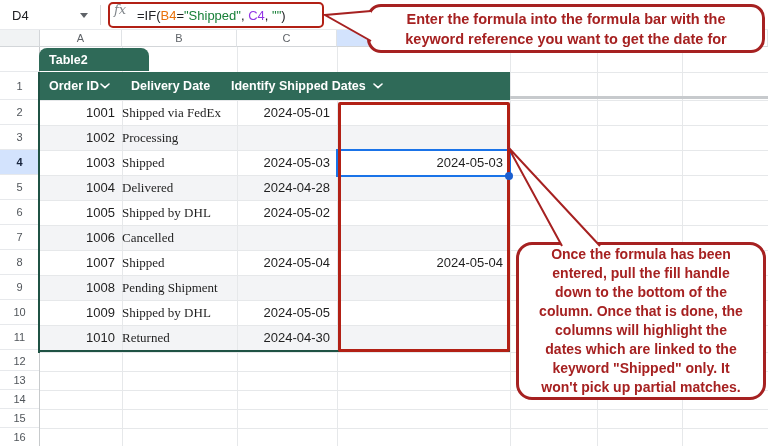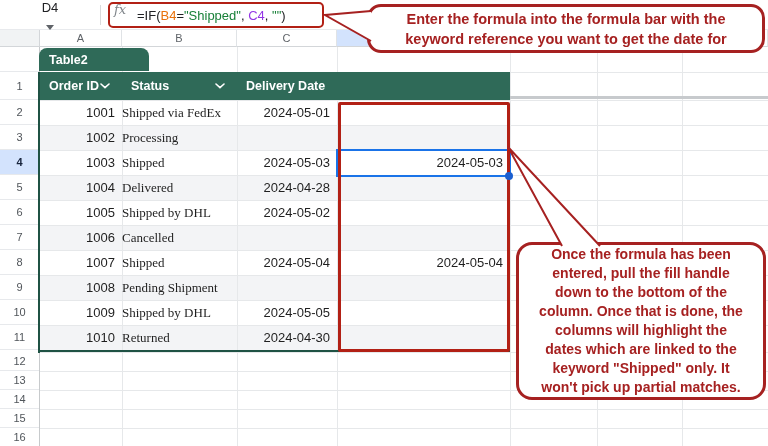--- a/index.html
+++ b/index.html
@@ -4,21 +4,21 @@
 <style>
   html,body{margin:0;padding:0;background:#fff;}
   #stage{position:relative;width:768px;height:446px;overflow:hidden;background:#fff;
          font-family:"Liberation Sans",sans-serif;color:#1f1f1f;}
   #stage *{box-sizing:border-box;}
 
   
   .toolbar{position:absolute;left:0;top:0;width:768px;height:30px;background:#fff;
            border-bottom:1px solid #e8eaed;z-index:4;}
   .namebox{position:absolute;left:0;top:0;width:100px;height:30px;display:flex;align-items:center;
-           justify-content:space-between;padding:0 12px;font-size:13px;color:#202124;flex-direction:column;}
+           justify-content:space-between;padding:0 12px;font-size:13px;color:#202124;}
   .tb-divider{position:absolute;left:100px;top:5px;width:1px;height:20px;background:#d9dadc;}
   .fx{position:absolute;left:114px;top:0;height:18px;display:flex;align-items:center;
       font-family:"DejaVu Serif",serif;font-style:italic;font-size:13px;color:#80868b;}
   .formula{position:absolute;left:137px;top:0;height:30px;display:flex;align-items:center;
            font-size:13px;white-space:pre;}
   .formula-outline{position:absolute;left:108px;top:2px;width:216px;height:26px;
                    border:2px solid var(--red2);border-radius:5px;z-index:5;}
 
   
   .colcell{position:absolute;top:30px;height:17px;background:#fff;border-right:1px solid #e0e3e6;
@@ -151,28 +151,28 @@
 
   <div class="tbl-left"></div>
   <div class="tbl-bottom"></div>
   <div id="table-header">
       <div class="thcell" style="width: 82px;">
         <div style="">Order ID</div>
         <svg width="10" height="6" viewBox="0 0 10 6">
           <path d="M1 1l4 3.6L9 1" stroke="#fff" stroke-width="1.6" fill="none" stroke-linecap="round"></path>
         </svg>
       </div>
-      <div class="thcell" style="width: 115px;">
-        <div style="">Status</div>
+      <div class="thcell" style="width: 100px;">
+        <div style="">Delivery Date</div>
         <svg width="10" height="6" viewBox="0 0 10 6">
           <path d="M1 1l4 3.6L9 1" stroke="#fff" stroke-width="1.6" fill="none" stroke-linecap="round"></path>
         </svg>
       </div>
-      <div class="thcell" style="width: 100px;">
-        <div style="">Delivery Date</div>
+      <div class="thcell" style="width: 173px;">
+        <div style="">Identify Shipped Dates</div>
         <svg width="10" height="6" viewBox="0 0 10 6">
           <path d="M1 1l4 3.6L9 1" stroke="#fff" stroke-width="1.6" fill="none" stroke-linecap="round"></path>
         </svg>
       </div>
     </div>
   <div id="table-body">
       <div class="cell r" style="left: 40px; top: 100px; width: 82px;">1001</div>
       <div class="cell l" style="left: 122px; top: 100px; width: 115px;">Shipped via FedEx</div>
       <div class="cell r" style="left: 237px; top: 100px; width: 100px;">2024-05-01</div>
       <div class="cell r" style="left: 337px; top: 100px; width: 173px;"></div>

